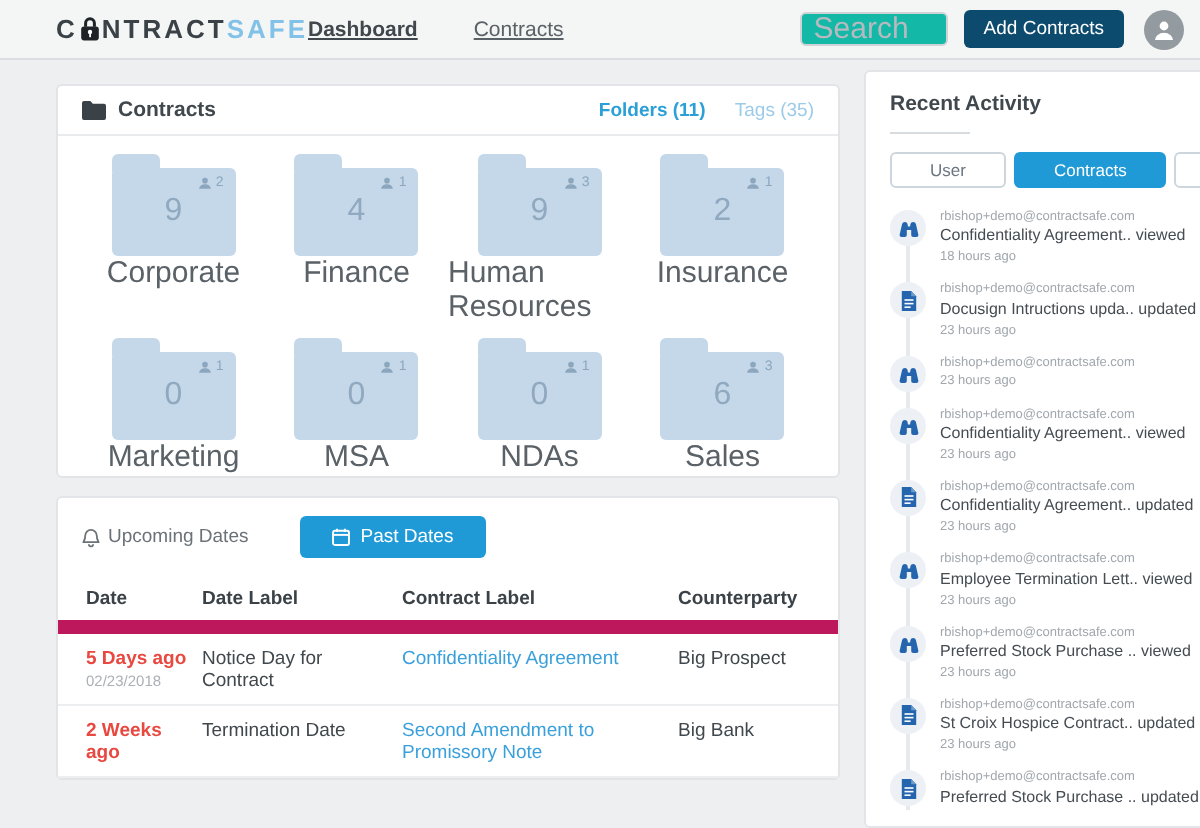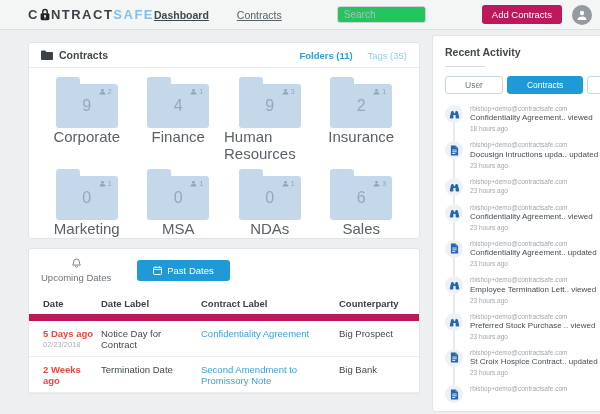--- a/index.html
+++ b/index.html
@@ -11,25 +11,25 @@
     display:flex; align-items:center; padding:0 8px 0 28px; }
   .logo { display:flex; align-items:center; font-size:13px; font-weight:bold;
     letter-spacing:1.5px; color:#3b4247; }
   .logo .safe { color:#83c2e8; }
   .logo svg { margin:0 1px 1px 1px; }
   .topnav { display:flex; gap:28px; }
   .topnav a { font-size:10.5px; color:#41484d; text-decoration:underline; cursor:pointer; }
   .topnav a.active { font-weight:bold; }
   .topnav a.dim { color:#5a6167; }
   .spacer { flex:1; }
-  .search { width:89px; height:17px; border:1px solid #cfd3d6; border-radius:3px;
-    font-size:10px; padding:0 6px; background:#22c55e; color:#41484d; margin-right:8px; }
+  .search { width:74px; height:17px; border:1px solid #cfd3d6; border-radius:3px;
+    font-size:15px; padding:0 6px; background:#14b8a6; color:#41484d; margin-right:8px; }
   .search::placeholder { color:#b4babf; }
-  .btn-add { background:#be185d; color:#fff; border:none; border-radius:3px;
-    font-size:9.5px; padding:4px 10px; cursor:pointer; margin-right:10px;margin-left:48px; }
+  .btn-add { background:#0c4a6e; color:#fff; border:none; border-radius:3px;
+    font-size:9.5px; padding:4px 10px; cursor:pointer; margin-right:10px; }
   .avatar { width:20px; height:20px; border-radius:50%; background:#939aa0;
     display:flex; align-items:center; justify-content:center; }
 
   
   .page { display:flex; padding:12px 6px 0 28px; gap:12px; }
   .left-col { width:392px; flex:none; }
   .panel { background:#fff; border:1px solid #e2e4e7; border-radius:3px; }
   .panel-head { display:flex; align-items:center; padding:6px 12px;
     border-bottom:1px solid #e9ebed; }
   .panel-title { font-size:10.5px; font-weight:bold; margin-left:6px; }
@@ -52,21 +52,21 @@
   .fname { font-size:15px; color:#5a6167; margin-top:0; text-align:left; }
   .grid-foot { display:flex; justify-content:flex-end; align-items:center;
     padding:7px 12px 8px; font-size:9px; color:#555b60; }
   .grid-foot .manage { color:#2a9fd8; cursor:pointer; }
   .grid-foot .sep { border-left:1px solid #d8dcdf; margin:0 0 0 9px; padding-left:9px; }
 
   
   .keydates { margin-top:9px; }
   .kd-tabs { display:flex; align-items:center; padding:9px 12px; }
   .kd-upcoming { display:flex; align-items:center; gap:4px; font-size:9.5px;
-    color:#6b7278; cursor:pointer;flex-direction:column; }
+    color:#6b7278; cursor:pointer; }
   .kd-past { display:flex; align-items:center; gap:5px; background:#1f9ad6; color:#fff;
     border:none; border-radius:3px; font-size:9.5px; padding:5px 16px; margin-left:26px;
     cursor:pointer; }
   table { width:100%; border-collapse:collapse; table-layout:fixed; }
   th { text-align:left; font-size:9.5px; color:#3b4247; padding:6px 0 5px; }
   th:first-child, td:first-child { padding-left:14px; }
   thead tr { border-bottom:7px solid #be185d; }
   td { font-size:9.5px; color:#41484d; padding:7px 4px 6px 0; vertical-align:top; }
   tbody tr { border-bottom:1px solid #eceeef;margin-left:22px; }
   .d-red { color:#e8483f; font-weight:bold; display:block; }
@@ -465,17 +465,18 @@
             <svg width="9" height="11" viewBox="0 0 10 12">
               <path d="M1 0.5 h5.2 L9 3.3 V11.5 H1 z" fill="#2465ae"></path>
               <path d="M6.2 0.5 V3.3 H9 z" fill="#6d9ccb"></path>
               <rect x="2.5" y="5" width="5" height="0.9" fill="#fff"></rect>
               <rect x="2.5" y="7" width="5" height="0.9" fill="#fff"></rect>
               <rect x="2.5" y="9" width="3.4" height="0.9" fill="#fff"></rect>
             </svg>
           </div>
           <div>
             <div class="act-email">rbishop+demo@contractsafe.com</div>
+            <div class="act-text">Preferred Stock Purchase .. updated</div>
           </div>
         </div>
       </div>
 </aside>
 </div>
 
 </body></html>

